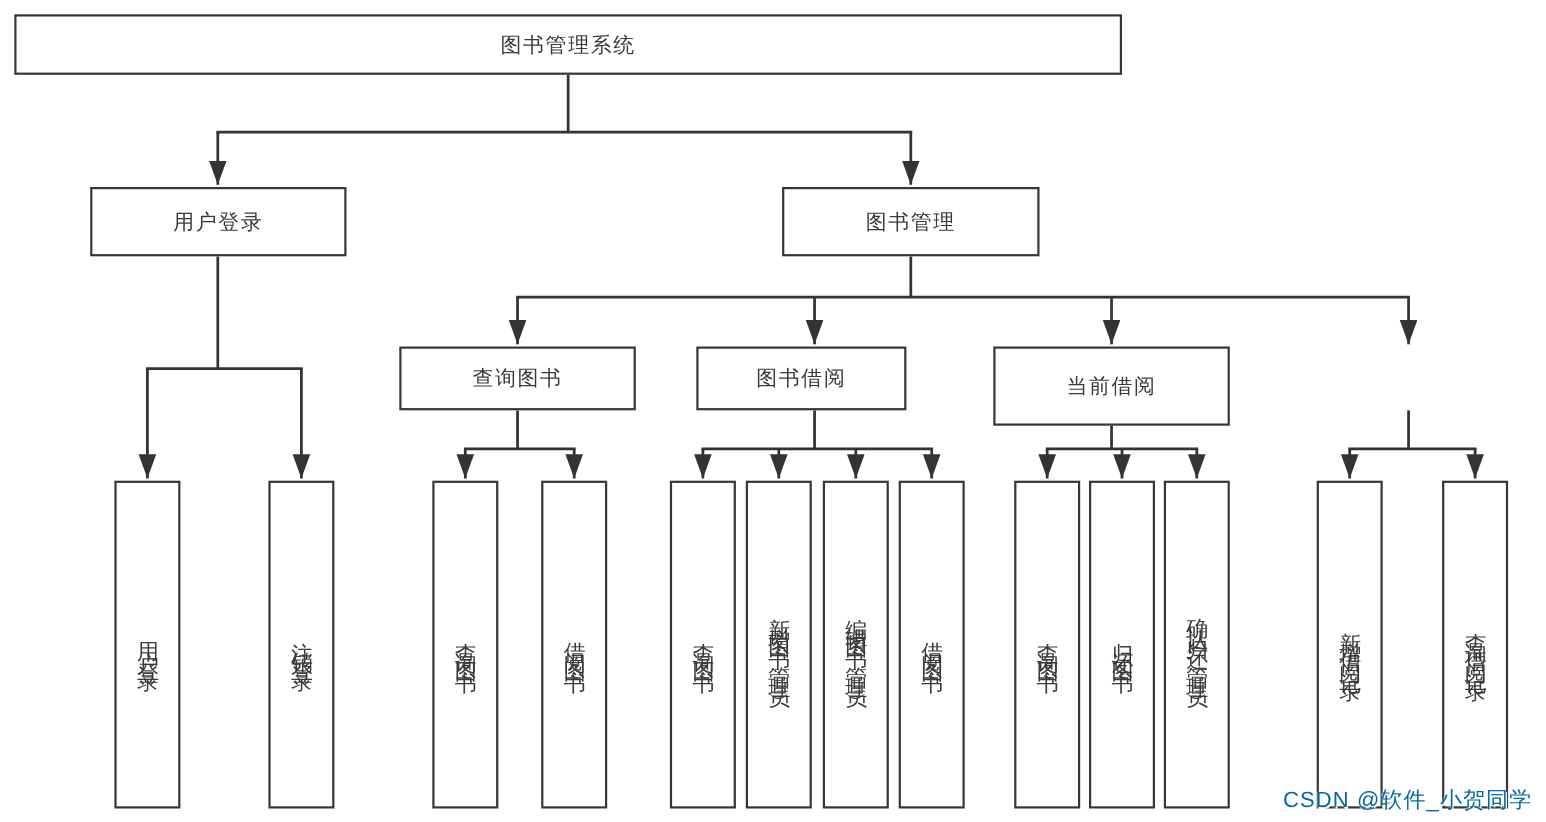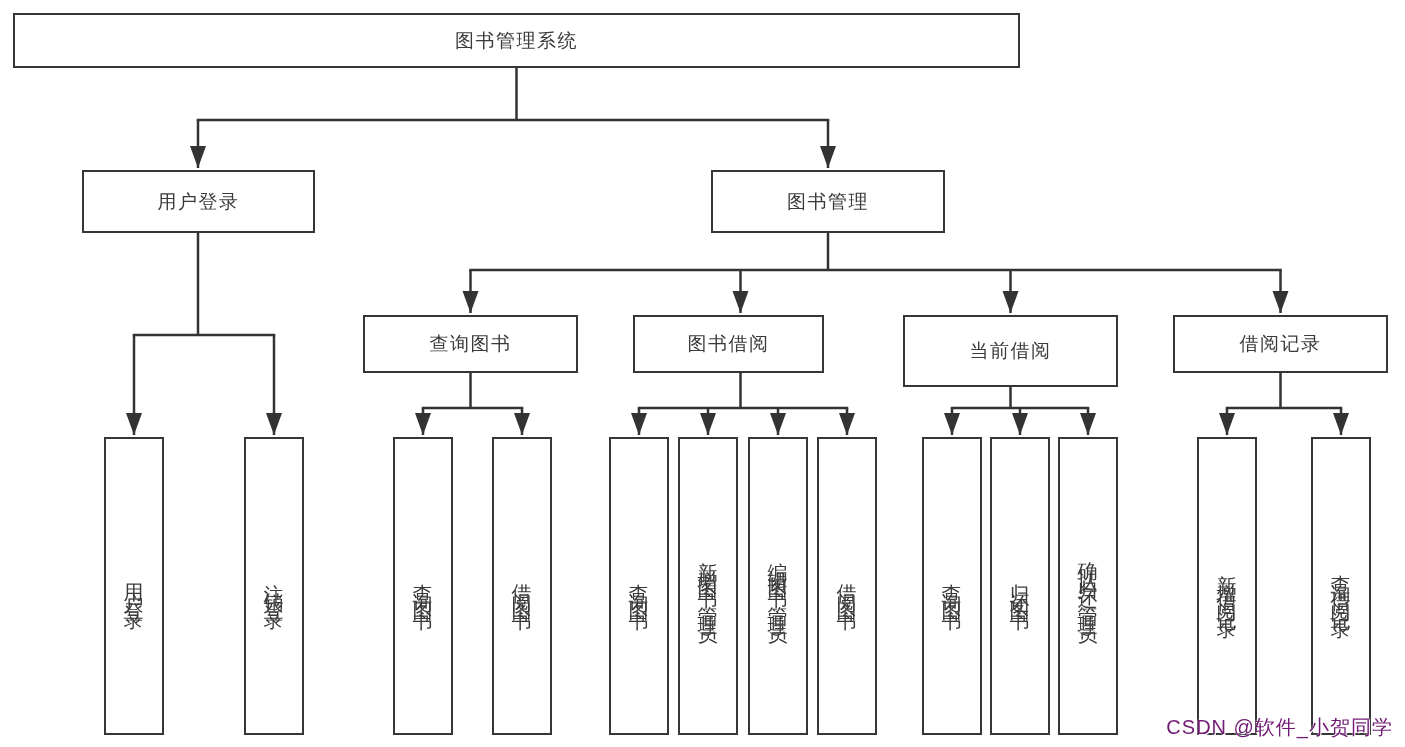--- a/index.html
+++ b/index.html
@@ -25,21 +25,21 @@
     text-orientation:mixed;
     font-size:20px;
     letter-spacing:9px;
     line-height:1;
     white-space:nowrap;
   }
   .watermark{
     position:absolute;
     right:12px;bottom:6px;
     font-size:20px;
-    color:#701a75;
+    color:#0369a1;
     text-shadow:0 0 2px #ffffff,1px 1px 0 #ffffff;
     letter-spacing:1px;
     z-index:5;
   }
 </style>
 </head>
 <body>
 
 <div id="canvas">
 
@@ -106,23 +106,20 @@
 
   <div class="box h-box" style="left:363px;top:315px;width:215px;height:58px;">
     <span>查询图书</span>
   </div>
   <div class="box h-box" style="left:633px;top:315px;width:191px;height:58px;">
     <span>图书借阅</span>
   </div>
   <div class="box h-box" style="left:903px;top:315px;width:215px;height:72px;">
     <span>当前借阅</span>
   </div>
-  <div class="box h-box" style="left:1173px;top:315px;width:215px;height:58px;">
-    <span>借阅记录</span>
-  </div>
 
   <div class="box v-box" style="left:104px;top:437px;width:60px;height:298px;">
     <span>用户登录</span>
   </div>
   <div class="box v-box" style="left:244px;top:437px;width:60px;height:298px;">
     <span>注销登录</span>
   </div>
 
   <div class="box v-box" style="left:393px;top:437px;width:60px;height:298px;">
     <span>查询图书</span>

